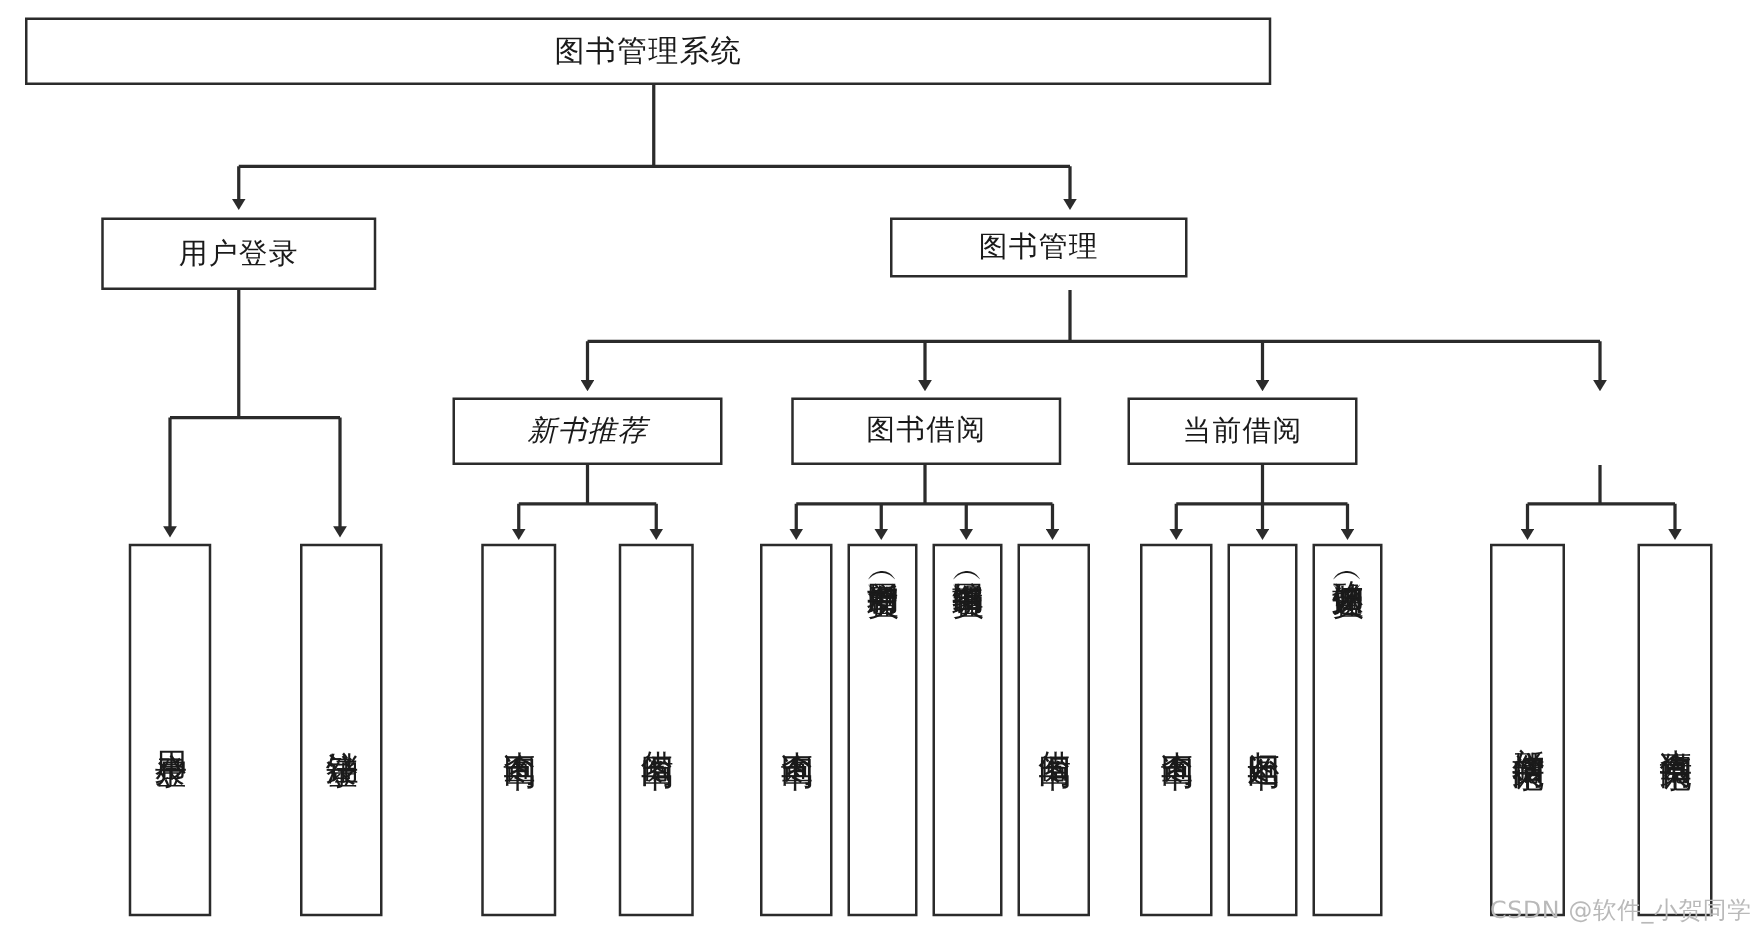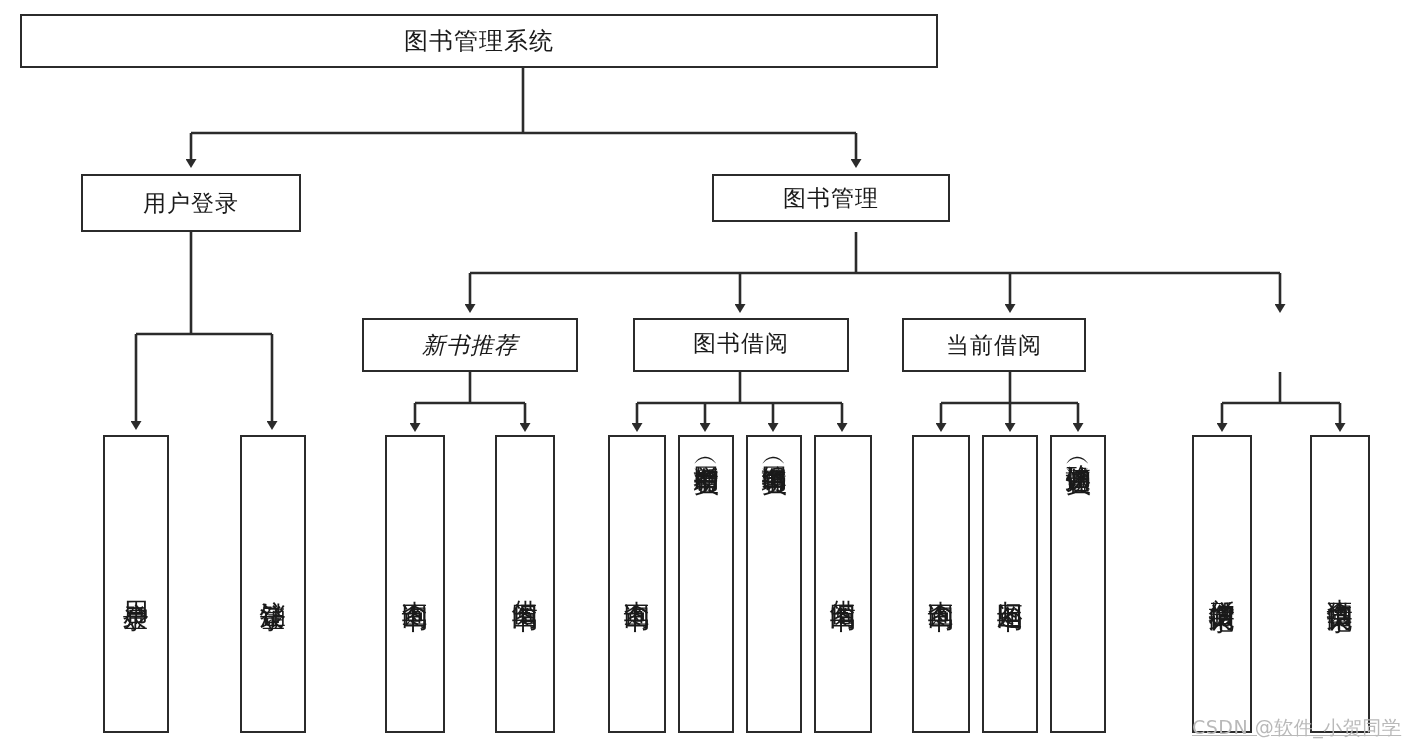--- a/index.html
+++ b/index.html
@@ -130,21 +130,21 @@
       <path d="M1010,403 L1010,424" marker-end="url(#arrow)"></path>
       <path d="M1078,403 L1078,424" marker-end="url(#arrow)"></path>
 
       <path d="M1280,372 L1280,403"></path>
       <path d="M1222,403 L1340,403"></path>
       <path d="M1222,403 L1222,424" marker-end="url(#arrow)"></path>
       <path d="M1340,403 L1340,424" marker-end="url(#arrow)"></path>
     </g>
   </svg>
 
-  <div class="node root horiz" style="left:20px; top:14px; width:918px; height:54px;">
+  <div class="node root horiz" style="left:20px; top:14px; width:997px; height:54px;">
     <span class="lbl">图书管理系统</span>
   </div>
 
   <div class="node horiz" style="left:81px; top:174px; width:220px; height:58px;">
     <span class="lbl">用户登录</span>
   </div>
   <div class="node horiz" style="left:712px; top:174px; width:238px; height:48px;">
     <span class="lbl">图书管理</span>
   </div>
 
@@ -195,15 +195,15 @@
     <span class="lbl">确认归还（管理员）</span>
   </div>
 
   <div class="node vert mid" style="left:1192px; top:435px; width:60px; height:298px;">
     <span class="lbl">新增借阅记录</span>
   </div>
   <div class="node vert mid" style="left:1310px; top:435px; width:60px; height:298px;">
     <span class="lbl">查询借阅记录</span>
   </div>
 
-  <div class="watermark" style="left:1192px; top:715px;text-decoration:underline;">CSDN @软件_小贺同学</div>
+  <div class="watermark" style="left:1192px; top:715px;">CSDN @软件_小贺同学</div>
 
 </div>
 
 </body></html>

